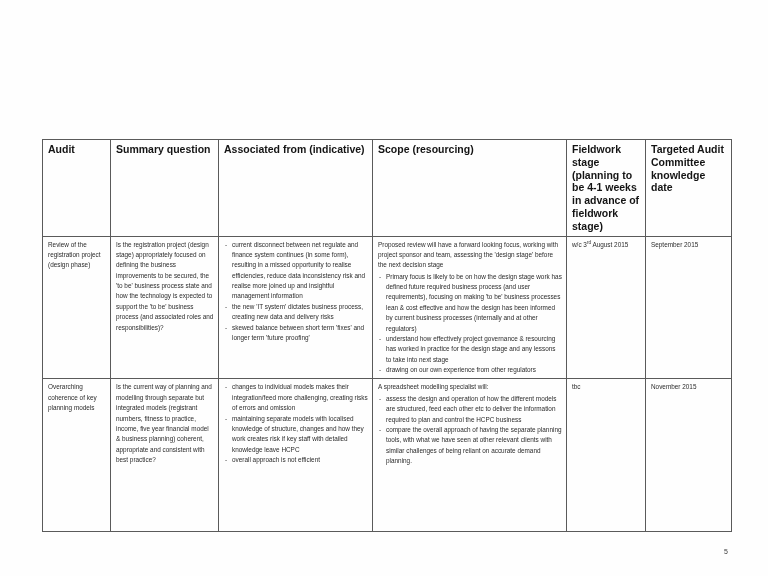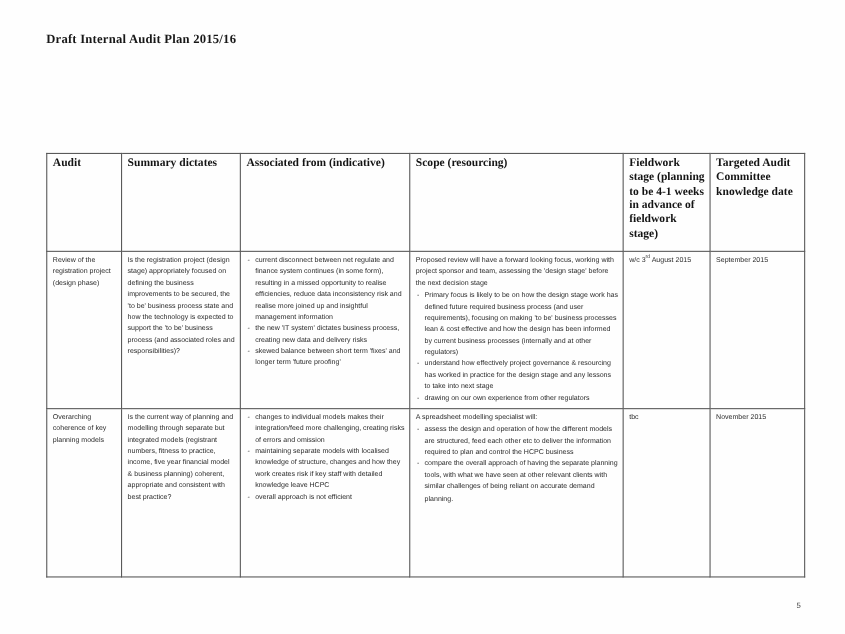--- a/index.html
+++ b/index.html
@@ -38,21 +38,21 @@
     border-collapse: collapse;
     table-layout: fixed;
   }
   .audit-table td, .audit-table th {
     border: 1px solid #5a5a5a;
     vertical-align: top;
     padding: 3px 4px 3px 5px;
     text-align: left;
   }
   .audit-table thead th {
-    font-family: Liberation Serif, serif;
+    font-family: Liberation Sans, sans-serif;
     font-weight: bold;
     font-size: 10.5px;
     line-height: 1.22;
     height: 82px;
     color: #141414;
     margin-left: 16px;
   }
   .audit-table tbody td {
     font-family: "Liberation Sans", sans-serif;
     font-size: 6.4px;
@@ -99,35 +99,34 @@
     font-family: "Liberation Sans", sans-serif;
     font-size: 7px;
     color: #3a3a3a;
   }
 </style>
 </head>
 <body>
 
 <div class="page">
 
-  <div class="doc-title">Draft Internal Audit Plan 2015/16</div>
 
   <table class="audit-table">
     <colgroup>
       <col class="c-audit">
         <col class="c-summary">
         <col class="c-risks">
       <col class="c-scope">
         <col class="c-field">
         <col class="c-target">
     </colgroup>
     <thead>
       <tr>
         <th>Audit</th>
-        <th>Summary dictates</th>
+        <th>Summary question</th>
         <th>Associated from (indicative)</th>
         <th>Scope (resourcing)</th>
         <th>Fieldwork stage (planning to be 4-1 weeks in advance of fieldwork stage)</th>
         <th>Targeted Audit Committee knowledge date</th>
       </tr>
     </thead>
     <tbody>
       <tr class="row-1">
         <td>
           <p class="cell-text">Review of the registration project  (design phase)</p>

